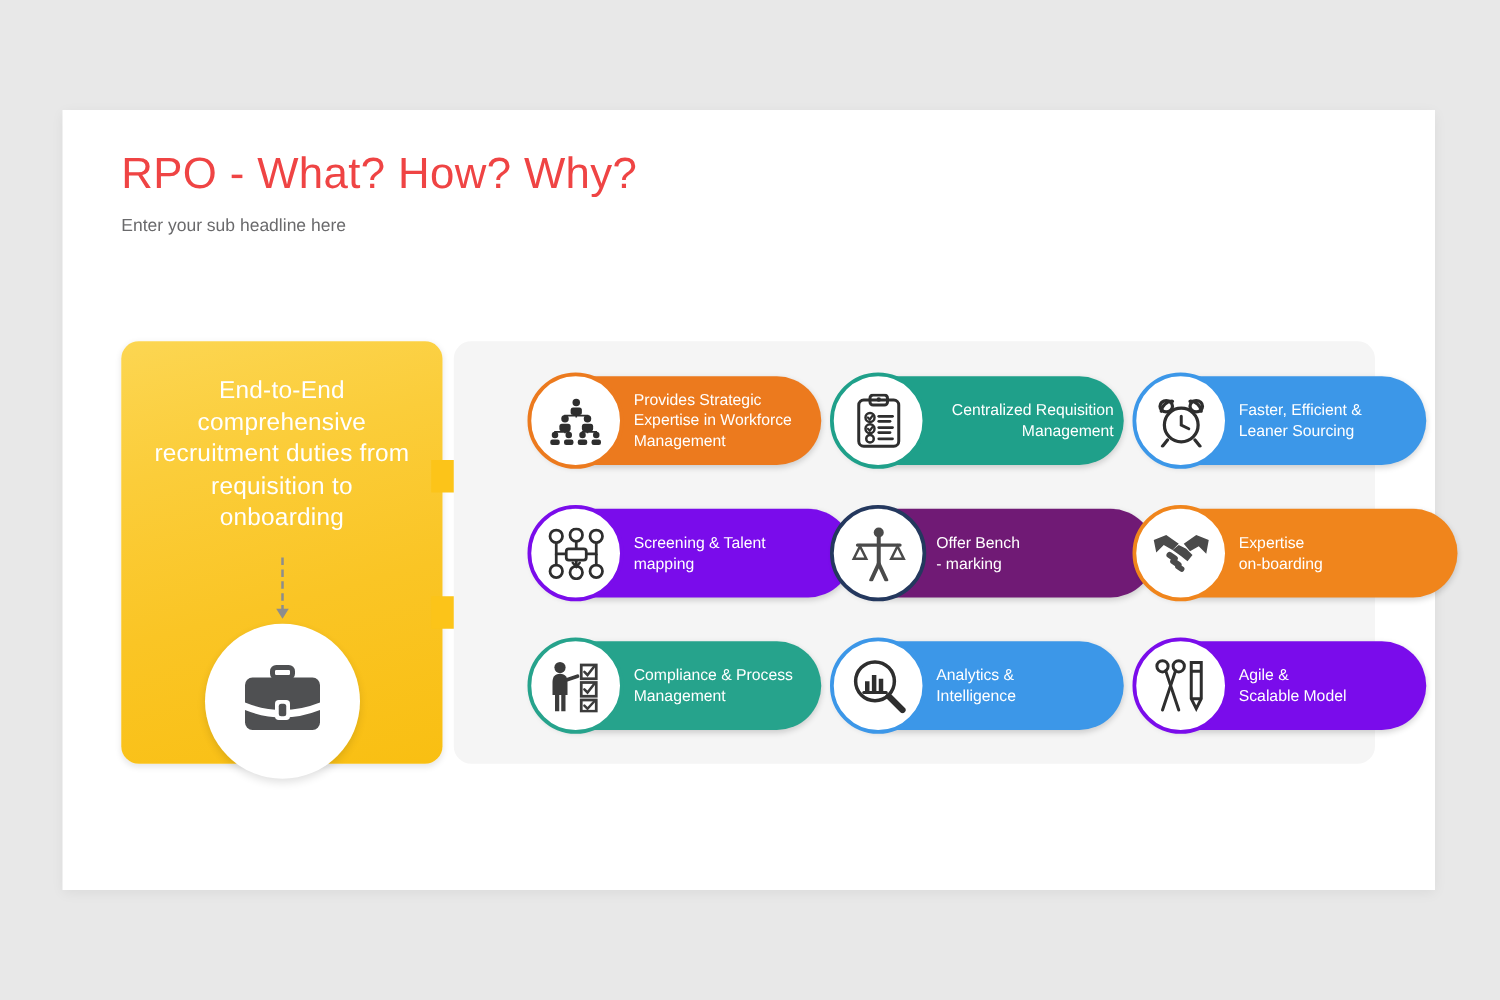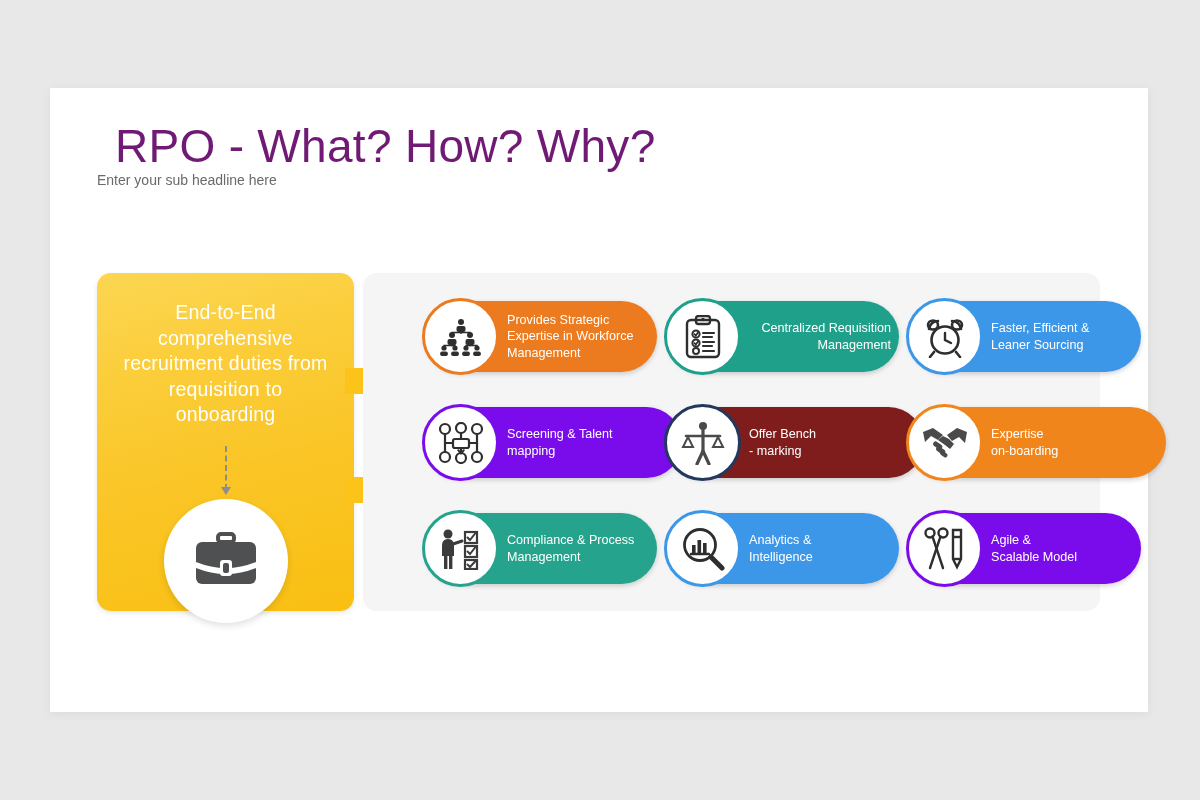--- a/index.html
+++ b/index.html
@@ -22,25 +22,25 @@
     top: 88px;
     width: 1098px;
     height: 624px;
     background: #ffffff;
     box-shadow: 0 2px 10px rgba(0,0,0,0.06);
   }
 
   
   #slide-title {
     position: absolute;
-    left: 65px;
+    left: 47px;
     top: 31px;
-    font-size: 46px;
+    font-size: 35px;
     font-weight: 400;
-    color: #701a75;
+    color: #ef4444;
     letter-spacing: 0.3px;
     white-space: nowrap;
   }
   #slide-subtitle {
     position: absolute;
     left: 47px;
     top: 84px;
     font-size: 14px;
     font-weight: 400;
     color: #6a6a6c;
@@ -315,21 +315,21 @@
               <path d="M23 26 L23 31"></path>
             </g>
             <path d="M20.2 28.2 L23 31.4 L25.8 28.2" fill="none" stroke="#2e2e2e" stroke-width="2" stroke-linecap="round"></path>
           </svg>
         </span>
       </div>
       <div class="pill-label">Screening &amp; Talent
 mapping</div>
     </div>
 
-    <div class="pill col-2 row-2" style="background:#7f1d1d;">
+    <div class="pill col-2 row-2" style="background:#701a75;">
       <div class="badge" style="border:3px solid #24385e;">
         <span>
           <svg width="46" height="44" viewBox="0 0 46 44">
             <circle cx="23" cy="5" r="4" fill="#4a4a4a"></circle>
             <path d="M23 9 L23 30" stroke="#4a4a4a" stroke-width="3.2" stroke-linecap="round"></path>
             <path d="M23 30 L17 43 M23 30 L29 43" stroke="#4a4a4a" stroke-width="3.2" stroke-linecap="round"></path>
             <path d="M6 15 L40 15" stroke="#4a4a4a" stroke-width="2.6" stroke-linecap="round"></path>
             <path d="M8 16 L3 26 L13 26 Z" fill="none" stroke="#4a4a4a" stroke-width="2"></path>
             <path d="M38 16 L33 26 L43 26 Z" fill="none" stroke="#4a4a4a" stroke-width="2"></path>
           </svg>

